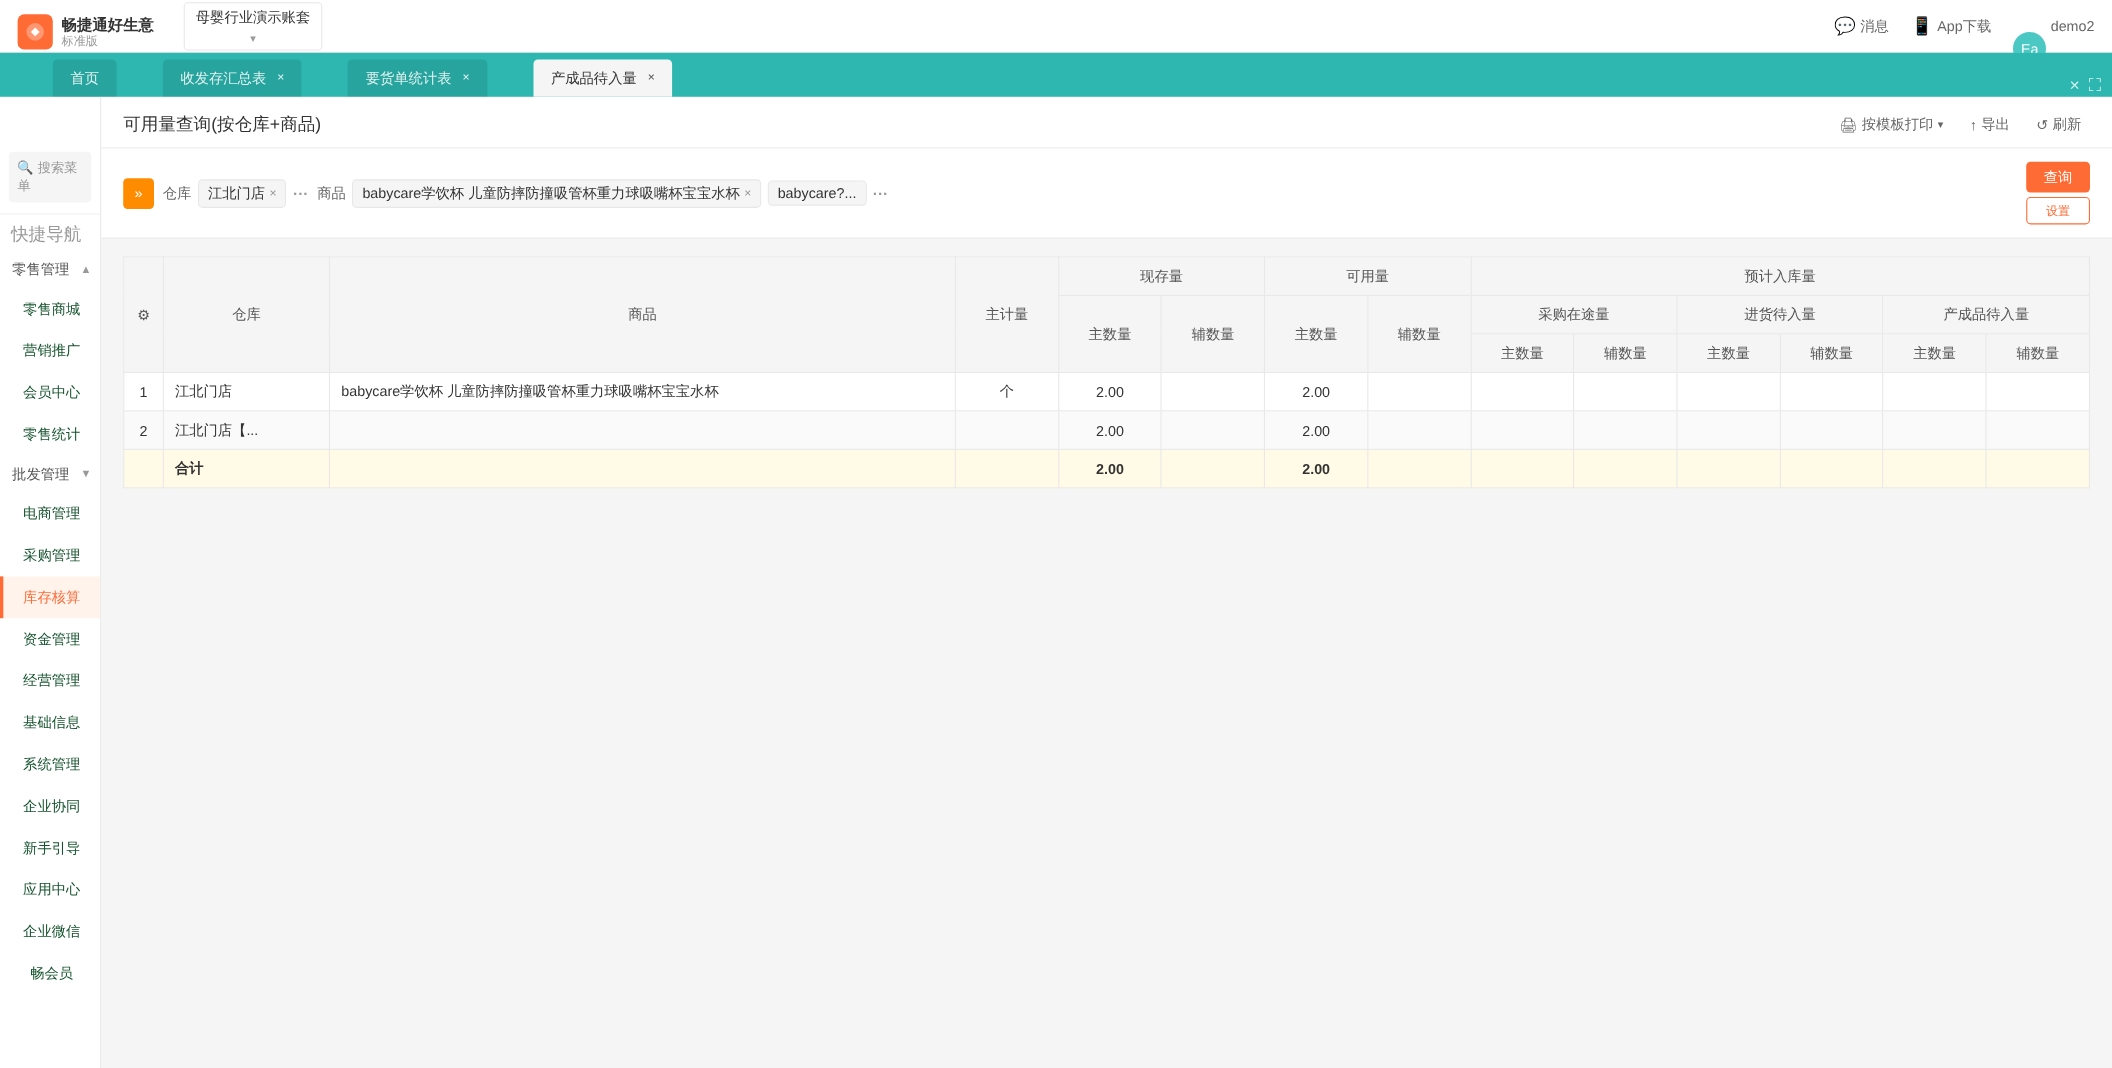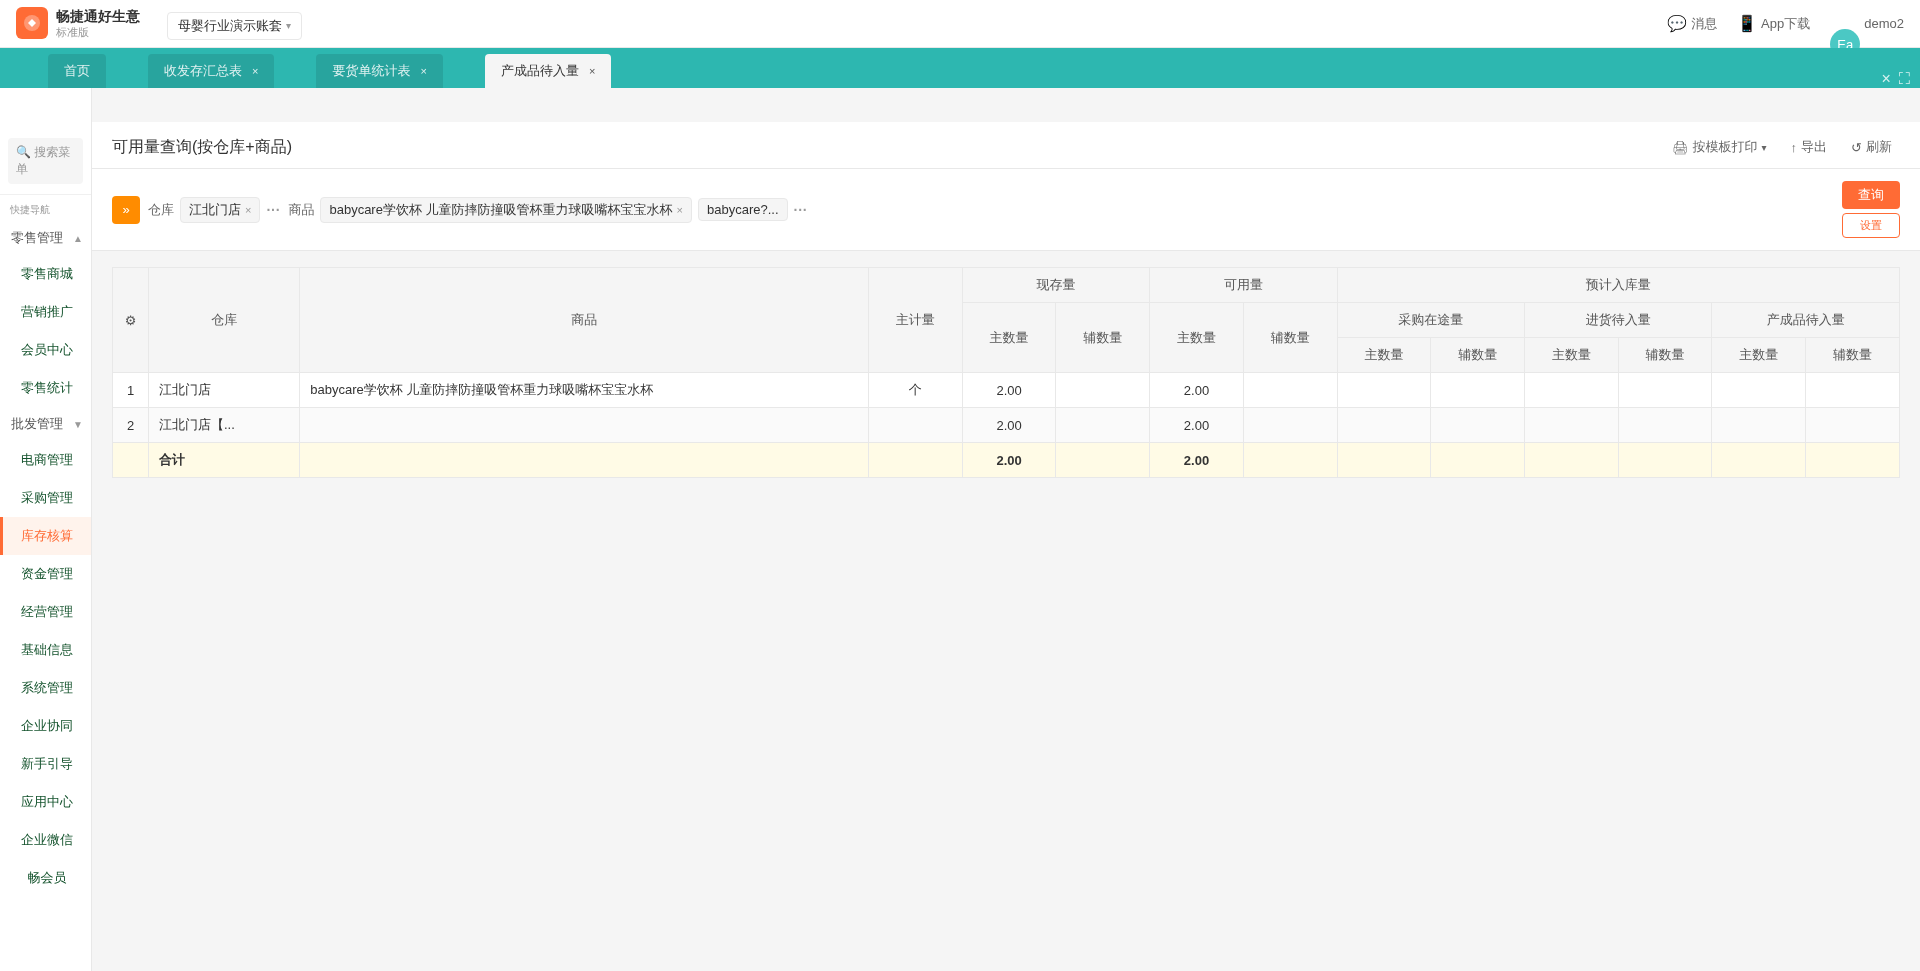--- a/index.html
+++ b/index.html
@@ -20,21 +20,21 @@
     .logo-area { display: flex; align-items: center; gap: 8px; }
     .logo-icon { width: 32px; height: 32px; background: #ff6b35; border-radius: 6px; display: flex; align-items: center; justify-content: center; }
     .logo-icon svg { width: 20px; height: 20px; fill: white; }
     .logo-text { font-size: 12px; color: #666; line-height: 1.3; }
     .logo-text .brand { font-size: 14px; color: #333; font-weight: bold; }
     .logo-label { font-size: 11px; color: #999; }
 
     .industry-selector {
       display: flex; align-items: center; gap: 4px;
       border: 1px solid #e8e8e8; border-radius: 4px;
-      padding: 4px 10px; cursor: pointer; color: #333; font-size: 13px;
+      padding: 4px 10px; cursor: pointer; color: #333; font-size: 13px; flex-direction: column;
     }
     .industry-selector .arrow { color: #999; font-size: 10px; }
 
     .top-bar-right { display: flex; align-items: center; gap: 20px; }
     .top-btn { display: flex; align-items: center; gap: 4px; color: #666; font-size: 13px; cursor: pointer; }
     .msg-icon, .app-icon { font-size: 16px; }
     .user-avatar { width: 30px; height: 30px; border-radius: 50%; background: #4bc8c4; display: flex; align-items: center; justify-content: center; color: white; font-size: 12px; overflow: hidden; margin-top: 41px; }
 
     
     .tab-bar {
@@ -90,21 +90,21 @@
       background: #f5f5f5;
       border: none;
       border-radius: 4px;
       color: #999;
       font-size: 12px;
       cursor: pointer;
       text-align: left;
     }
     .sidebar-nav-label {
       padding: 8px 10px 4px;
-      font-size: 10px;
+      font-size: 16px;
       color: #999;
       font-family: Liberation Mono, monospace;
     }
     .sidebar-item {
       padding: 10px 8px;
       display: flex;
       flex-direction: column;
       align-items: center;
       gap: 4px;
       cursor: pointer;
@@ -137,21 +137,20 @@
       display: flex;
       flex-direction: column;
     }
     .page-header {
       background: #fff;
       padding: 12px 20px 8px;
       display: flex;
       align-items: center;
       justify-content: space-between;
       border-bottom: 1px solid #e8e8e8;
-      margin-top: 34px;
     }
     .page-title { font-size: 16px; color: #333; font-weight: 500; }
     .page-actions { display: flex; align-items: center; gap: 8px; }
     .page-action-btn {
       display: flex; align-items: center; gap: 4px;
       color: #666; font-size: 13px; cursor: pointer; padding: 4px 8px;
     }
 
     
     .filter-area {

